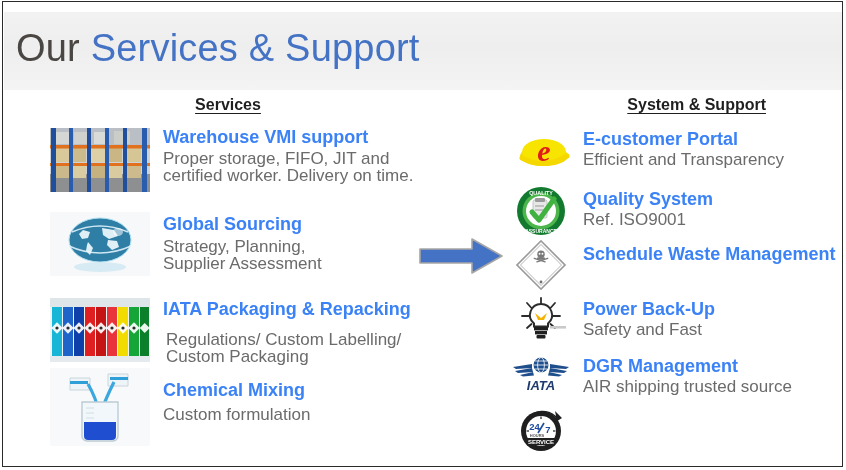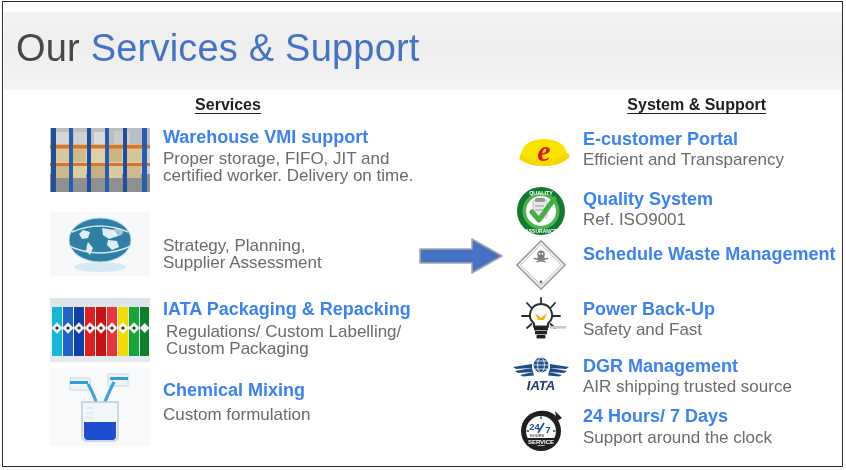--- a/index.html
+++ b/index.html
@@ -161,21 +161,22 @@
         <path d="M33 18 l7 2 -2 6 -6 1 -3 -5z"></path>
         <path d="M38 30 l5 6 -3 7 -4 -4 1 -6z"></path>
         <path d="M52 16 l12 2 4 6 -9 3 -6 -4z"></path>
         <path d="M58 28 l9 1 2 6 -7 3 -5 -5z"></path>
       </g>
       <ellipse cx="50" cy="55" rx="26" ry="5" fill="#cfe7f2" opacity="0.8"></ellipse>
       <ellipse cx="68" cy="20" rx="5" ry="4" fill="#ffffff" opacity="0.55"></ellipse>
     </svg>
   </div>
   <div class="item" style="left:163px;top:216px;width:280px;">
-    <div class="desc" style="margin-top:21px;width:200px;">Strategy, Planning, Supplier Assessment</div>
+    <div class="title">Global Sourcing</div>
+    <div class="desc" style="margin-top:6px;width:200px;">Strategy, Planning, Supplier Assessment</div>
   </div>
 
   <div class="photo" style="left:50px;top:298px;">
     <svg viewBox="0 0 100 64">
       <rect x="0" y="0" width="100" height="64" fill="#f1f4f6"></rect>
       <g>
         <rect x="2" y="8" width="10" height="52" fill="#17b6d6"></rect>
         <rect x="13" y="8" width="10" height="52" fill="#1f64c8"></rect>
         <rect x="24" y="8" width="10" height="52" fill="#0f3fa8"></rect>
         <rect x="35" y="8" width="10" height="52" fill="#e02020"></rect>
@@ -205,21 +206,21 @@
           <circle cx="40" cy="30" r="1.6"></circle>
         <circle cx="51" cy="30" r="1.6"></circle>
           <circle cx="62" cy="30" r="1.6"></circle>
         <circle cx="73" cy="30" r="1.6"></circle>
           <circle cx="84" cy="30" r="1.6"></circle>
       </g>
     </svg>
   </div>
   <div class="item" style="left:163px;top:301px;width:290px;">
     <div class="title">IATA Packaging &amp; Repacking</div>
-    <div class="desc" style="margin-top:6px;width:282px;padding-left:3px;">Regulations/ Custom Labelling/ Custom Packaging</div>
+    <div class="desc" style="margin-top:14px;width:282px;padding-left:3px;">Regulations/ Custom Labelling/ Custom Packaging</div>
   </div>
 
   <div class="photo" style="left:50px;top:368px;height:78px;">
     <svg viewBox="0 0 100 78">
       <rect x="0" y="0" width="100" height="78" fill="#f7f9fa"></rect>
 
       <path d="M20 10 h20 v12 h-20 z" fill="#eef4f7" stroke="#c9d6dd" stroke-width="1"></path>
       <path d="M58 6 h20 v12 h-20 z" fill="#eef4f7" stroke="#c9d6dd" stroke-width="1"></path>
       <rect x="20" y="13" width="18" height="3" fill="#2f9fd8"></rect>
       <rect x="60" y="9" width="18" height="3" fill="#2f9fd8"></rect>
@@ -363,18 +364,14 @@
       </g>
       <path d="M11 14 A20 20 0 0 1 40 12 l-1 -5 l7 7 l-8 5 l2 -5 A16 16 0 0 0 14 16 z" fill="#1f1f1f"></path>
       <text x="18.5" y="26" text-anchor="middle" font-family="Liberation Sans, sans-serif" font-size="9.5" font-weight="bold" fill="#1b4aa0">24</text>
       <line x1="22" y1="29" x2="28" y2="19" stroke="#1b4aa0" stroke-width="1.6"></line>
       <text x="32" y="29" text-anchor="middle" font-family="Liberation Sans, sans-serif" font-size="9.5" font-weight="bold" fill="#1b4aa0">7</text>
       <text x="21" y="32.5" text-anchor="middle" font-family="Liberation Sans, sans-serif" font-size="4" font-weight="bold" fill="#555555">HOURS</text>
       <rect x="11" y="34" width="28" height="7" fill="#1f1f1f"></rect>
       <text x="25" y="39.8" text-anchor="middle" font-family="Liberation Sans, sans-serif" font-size="6" font-weight="bold" fill="#ffffff">SERVICE</text>
     </svg>
   </div>
-  <div class="item" style="left:583px;top:408px;width:250px;">
-    <div class="title">24 Hours/ 7 Days</div>
-    <div class="desc" style="margin-top:5px;">Support around the clock</div>
-  </div>
 
 </div>
 
 </body></html>

